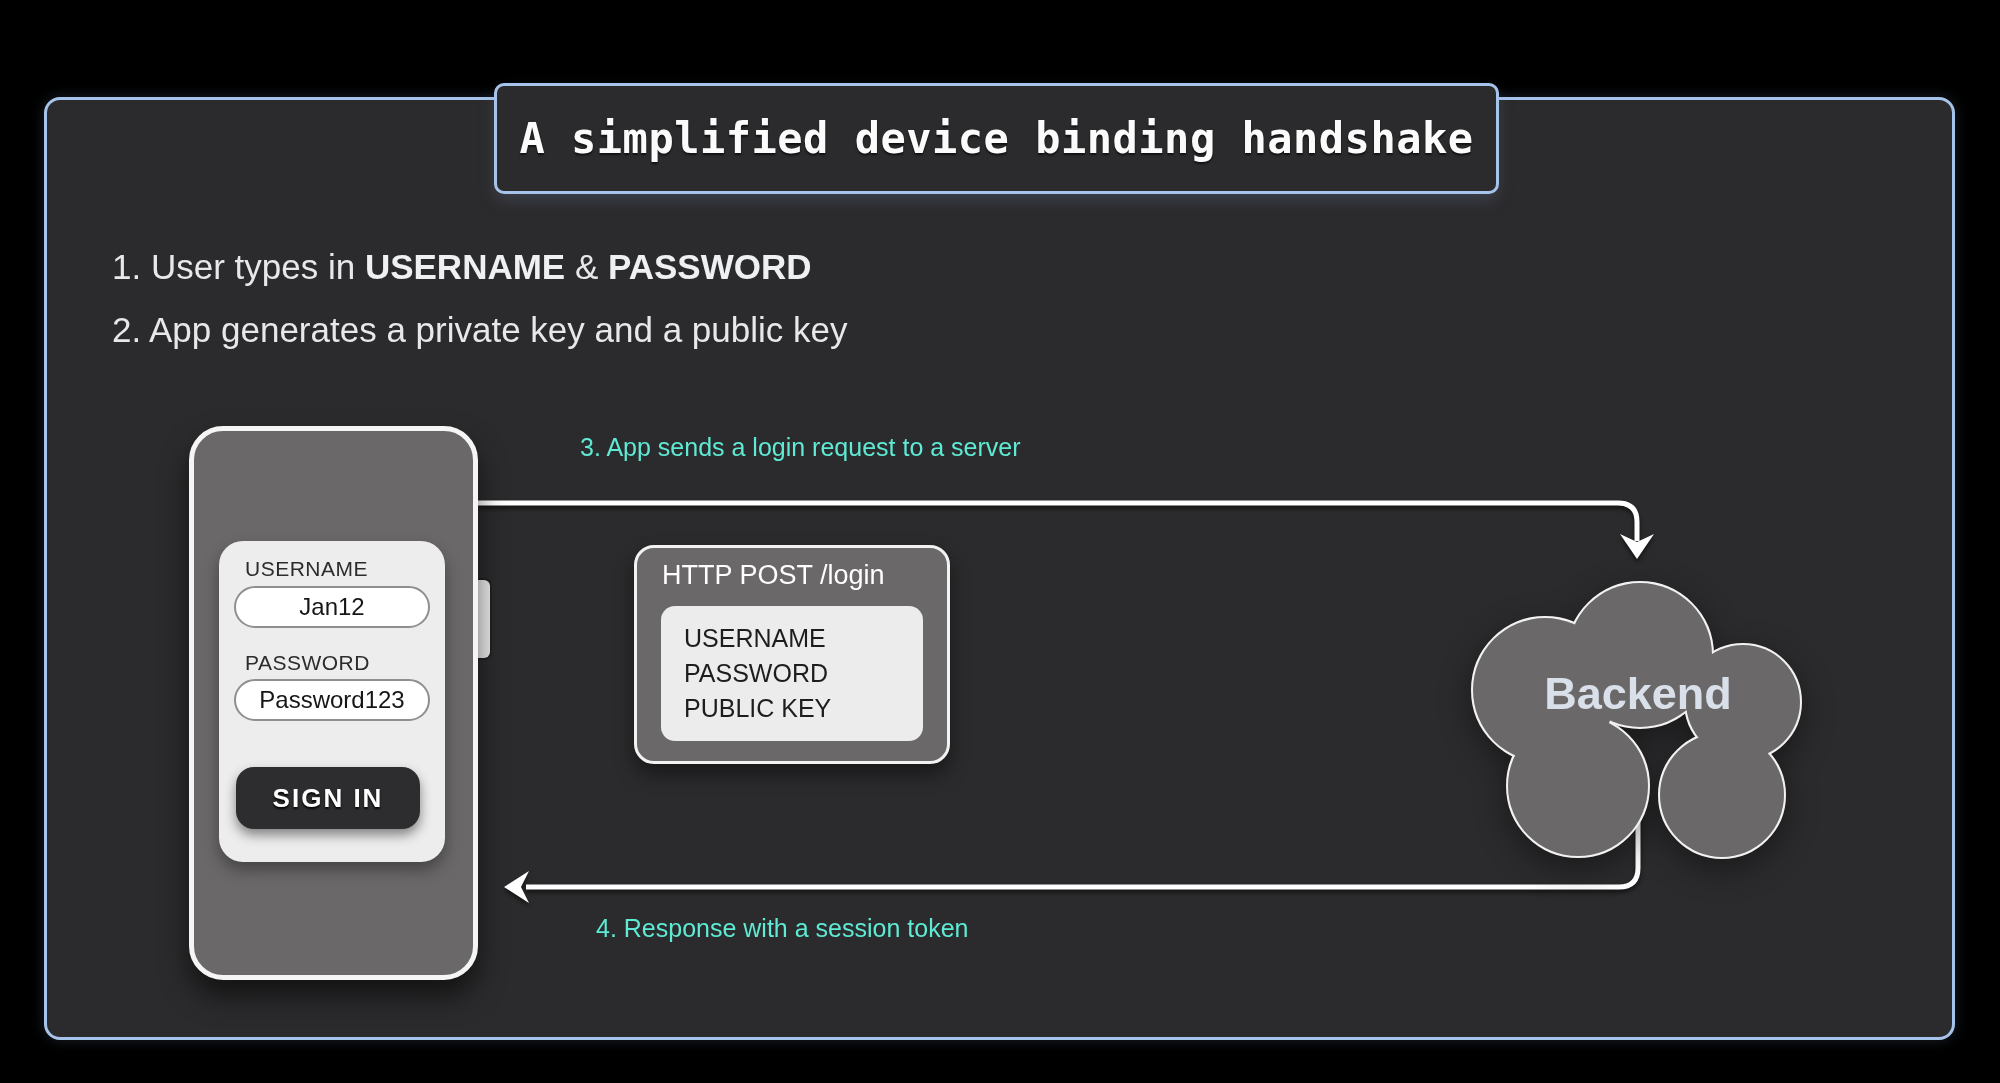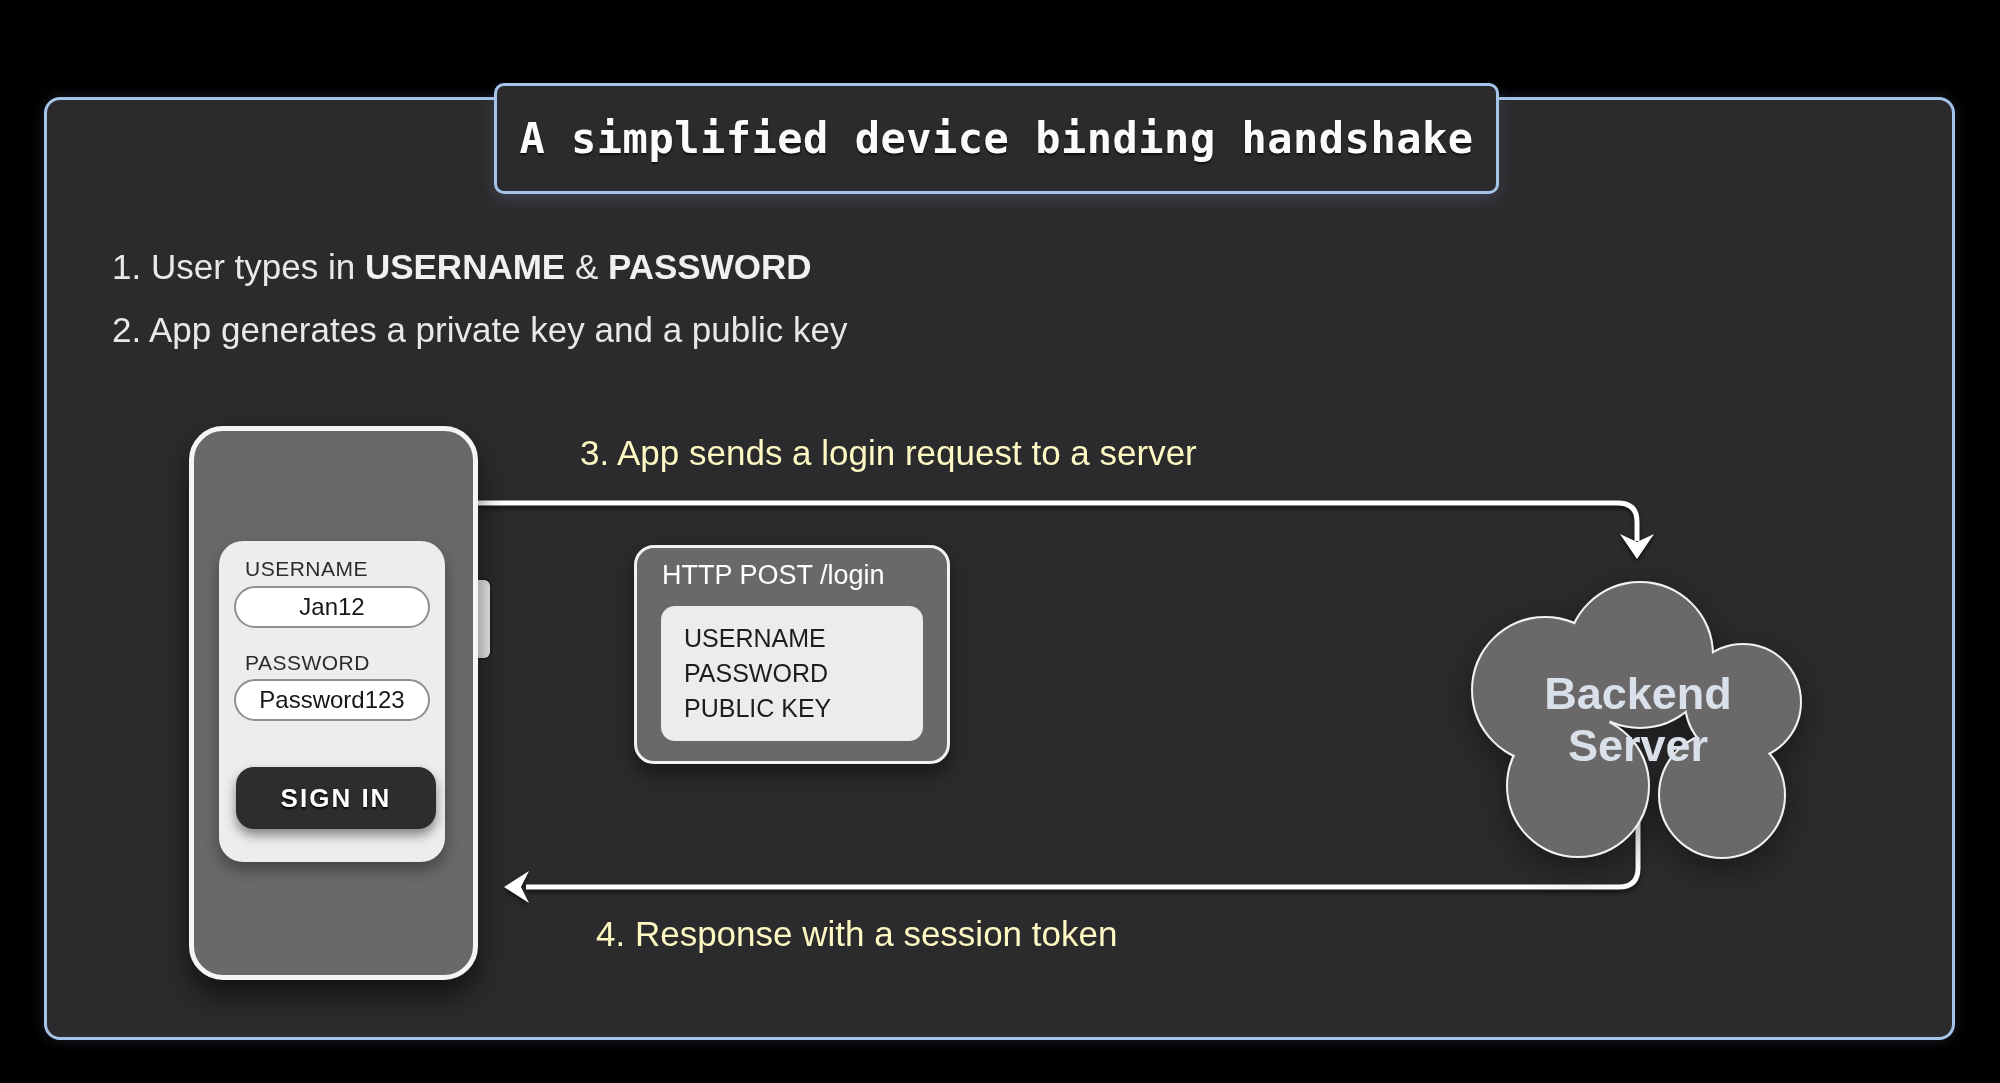--- a/index.html
+++ b/index.html
@@ -30,21 +30,21 @@
     font-family:"DejaVu Sans Mono","Liberation Mono",monospace;
     font-weight:bold;font-size:42px;color:#fbfbfc;letter-spacing:.5px;
     text-shadow:0 2px 2px rgba(0,0,0,.6);
   }
 
   
   .step{color:#e8e8ea;font-size:35px;line-height:42px;z-index:4;}
   .step b{font-weight:bold;color:#eef0f2;}
   .step1{left:112px;top:246px;}
   .step2{left:112px;top:309px;}
-  .arrow-label{color:#fef9c3;font-size:35px;z-index:4;}
+  .arrow-label{color:#5eead4;font-size:25px;z-index:4;}
   .label3{left:580px;top:433px;}
   .label4{left:580px;top:914px;margin-left:16px;}
 
   
   svg.arrows{left:0;top:0;width:2000px;height:1083px;z-index:2;pointer-events:none;
     filter:drop-shadow(0 3px 2px rgba(0,0,0,.55));}
 
   
   .phone{
     left:189px;top:426px;width:289px;height:554px;
@@ -70,21 +70,21 @@
   .label-password{top:110px;}
   .pill{
     position:absolute;left:15px;width:196px;height:42px;border-radius:21px;
     background:#fff;border:2px solid #8f8f8f;box-sizing:border-box;
     display:flex;align-items:center;justify-content:center;
     font-size:24px;color:#161616;
   }
   .pill-username{top:45px;}
   .pill-password{top:138px;}
   .signin-btn{
-    position:absolute;left:17px;top:226px;width:200px;height:62px;border-radius:18px;
+    position:absolute;left:17px;top:226px;width:184px;height:62px;border-radius:18px;
     background:#2d2c2e;display:flex;align-items:center;justify-content:center;
     font-size:26px;font-weight:bold;color:#fff;letter-spacing:2px;
     text-shadow:0 2px 2px rgba(0,0,0,.85);
     box-shadow:0 6px 12px rgba(0,0,0,.45);cursor:pointer;
   }
 
   
   .http-box{
     left:634px;top:545px;width:316px;height:219px;
     background:#6a6868;border:3px solid #f2f2f2;border-radius:20px;
@@ -174,14 +174,13 @@
     <circle cx="95" cy="130" r="72"></circle>
     <circle cx="190" cy="95" r="72"></circle>
     <circle cx="293" cy="142" r="57"></circle>
     <circle cx="272" cy="235" r="62"></circle>
     <circle cx="128" cy="226" r="70"></circle>
   </g>
 </svg>
 
 <div class="abs cloud-label">
   <div>Backend</div>
-  <div>Server</div>
 </div>
 
 </body></html>

